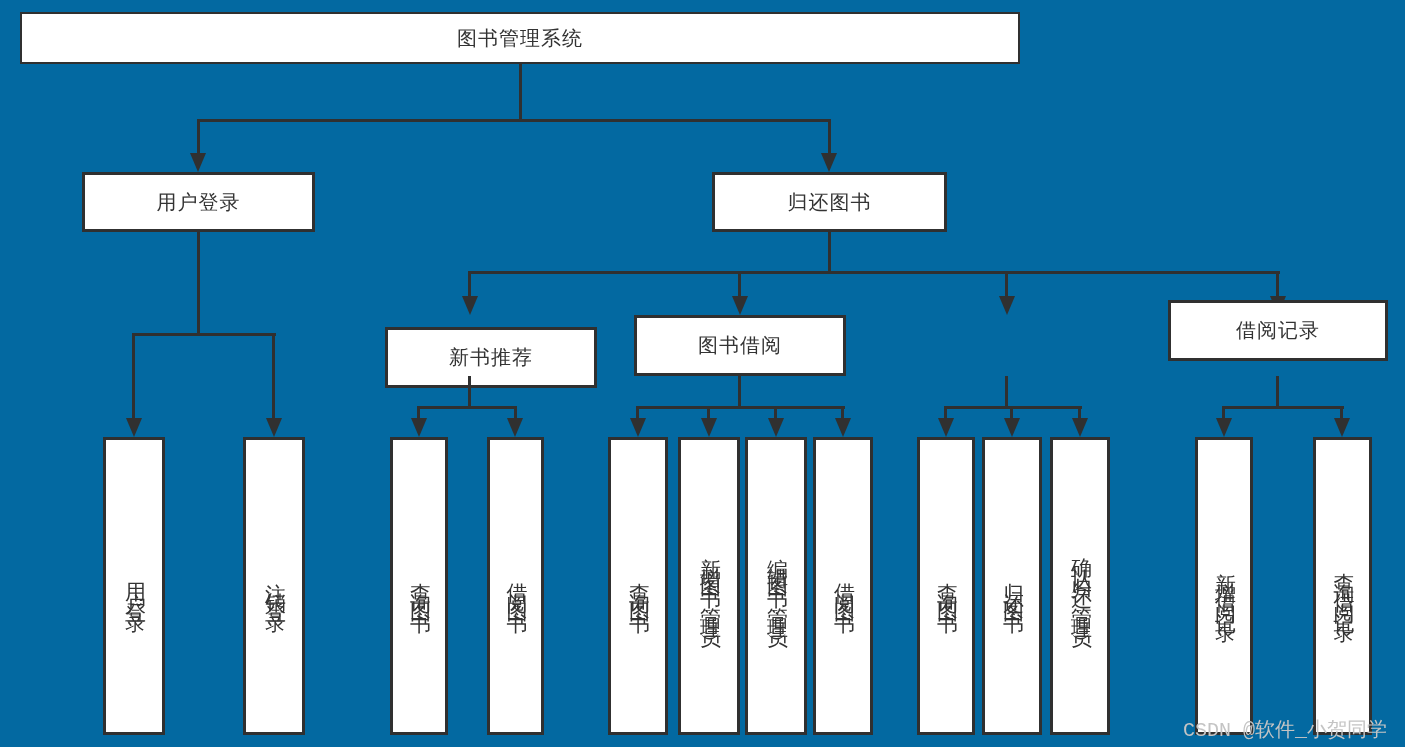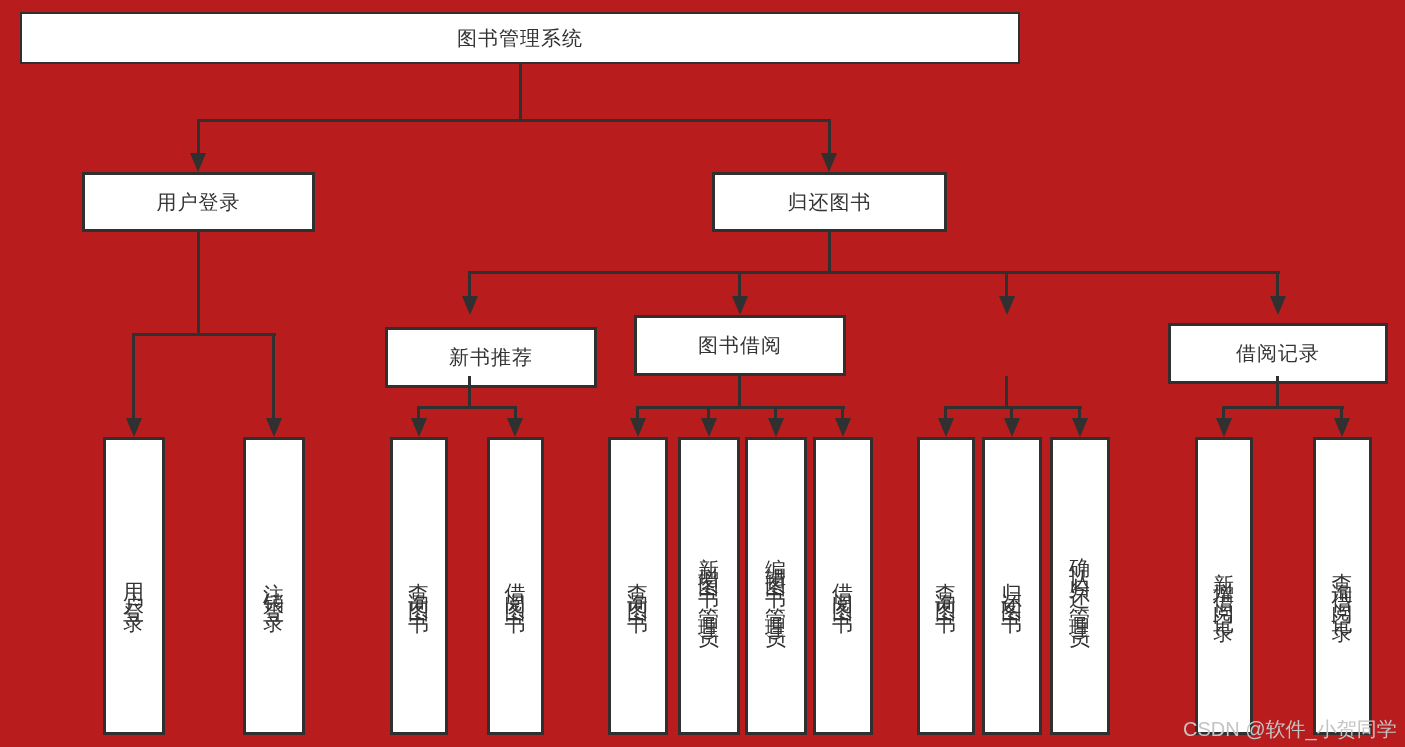--- a/index.html
+++ b/index.html
@@ -1,18 +1,18 @@
 <!DOCTYPE html>
 <html><head>
 <meta charset="utf-8">
 <style>
   html, body { margin:0; padding:0; background:#ffffff; }
   .canvas {
-    position:relative; width:1405px; height:747px; background:#b91c1c;
-    font-family:Liberation Sans, sans-serif; overflow:hidden;
+    position:relative; width:1405px; height:747px; background:#0369a1;
+    font-family:Liberation Mono, monospace; overflow:hidden;
   }
   .box {
     position:absolute; background:#ffffff; border:3px solid #303030;
     box-sizing:border-box; display:flex; align-items:center; justify-content:center;
     color:#333333;
   }
   .root-box { border-width:2px; }
   .hbox span { font-size:20px; letter-spacing:1px; }
   .vbox span {
     writing-mode:vertical-rl; text-orientation:mixed;
@@ -70,21 +70,21 @@
   <div class="arrow" style="left:999px; top:296px;"></div>
   <div class="vline" style="left:1276px; top:271px; height:28px;"></div>
   <div class="arrow" style="left:1270px; top:296px;"></div>
 
   <div class="box hbox" style="left:385px; top:315px; width:212px; height:61px;margin-top:12px;">
     <span>新书推荐</span>
   </div>
   <div class="box hbox" style="left:634px; top:315px; width:212px; height:61px;">
     <span>图书借阅</span>
   </div>
-  <div class="box hbox" style="left:1168px; top:323px; width:220px; height:61px;">
+  <div class="box hbox" style="left:1168px; top:300px; width:220px; height:61px;">
     <span>借阅记录</span>
   </div>
 
   <div class="vline" style="left:468px; top:376px; height:33px;"></div>
   <div class="hline" style="left:417px; top:406px; width:100px;"></div>
   <div class="vline" style="left:417px; top:406px; height:16px;"></div>
   <div class="arrow" style="left:411px; top:418px;"></div>
   <div class="vline" style="left:514px; top:406px; height:16px;"></div>
   <div class="arrow" style="left:507px; top:418px;"></div>
 

